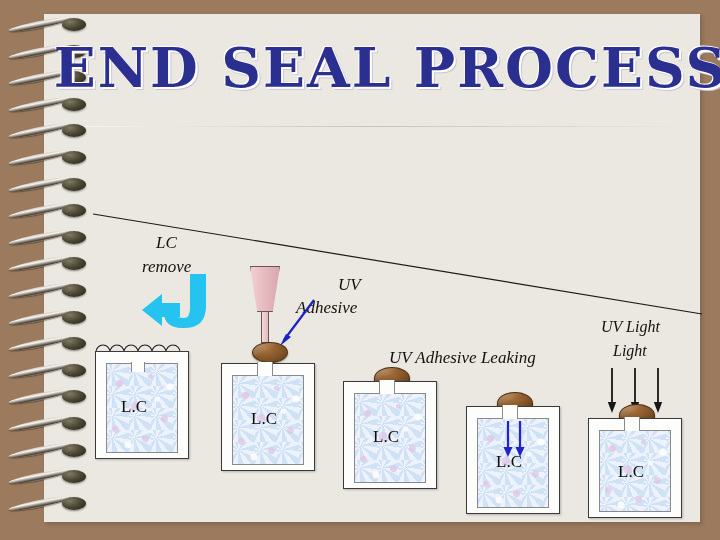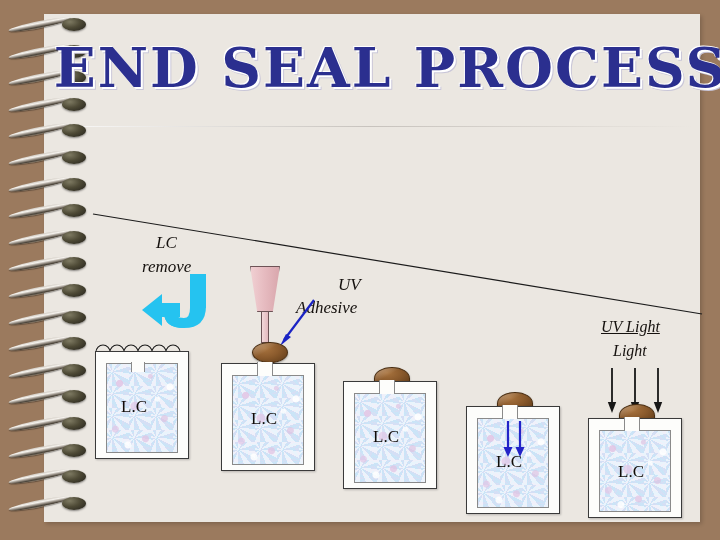--- a/index.html
+++ b/index.html
@@ -66,21 +66,21 @@
     font-style:italic;
     color:#15110e;
     white-space:nowrap;
     line-height:1.15;
   }
   .lbl-lc      {left:156px;top:233px;font-size:17px;}
   .lbl-lc2     {left:142px;top:257px;font-size:17px;}
   .lbl-uv      {left:318px;top:275px;font-size:17px;margin-left:20px;}
   .lbl-uv2     {left:296px;top:298px;font-size:17px;}
   .lbl-leak    {left:389px;top:348px;font-size:17px;}
-  .lbl-curing  {left:601px;top:318px;font-size:16px;text-decoration:underline;}
+  .lbl-curing  {left:601px;top:318px;font-size:16px;}
   .lbl-curing2 {left:613px;top:342px;font-size:16px;}
 
   
   .cell{position:absolute;}
   .cell .frame{
     position:absolute;left:0;top:0;width:100%;height:100%;
     background:#fdfdfb;
     border:1px solid #3a3a3a;
     box-sizing:border-box;
     box-shadow:1px 1px 2px rgba(0,0,0,.22);
@@ -247,20 +247,21 @@
   <div class="title">END SEAL PROCESS</div>
 
   <svg class="diag">
     <line x1="93" y1="214" x2="702" y2="314" stroke="#1b1b1b" stroke-width="1.2"></line>
   </svg>
 
   <div class="lbl lbl-lc">LC</div>
   <div class="lbl lbl-lc2">remove</div>
   <div class="lbl lbl-uv">UV</div>
   <div class="lbl lbl-uv2">Adhesive</div>
+  <div class="lbl lbl-leak">UV Adhesive Leaking</div>
   <div class="lbl lbl-curing">UV Light</div>
   <div class="lbl lbl-curing2">Light</div>
 
   <svg class="jarrow" style="left:140px;top:272px;width:72px;height:62px;" viewBox="0 0 72 62">
     <path d="M50 2 L66 2 L66 34 Q66 56 44 56 Q24 56 24 40 L24 34 L34 34 L34 40 Q34 46 44 46 Q50 46 50 36 Z" fill="#25c3f0"></path>
     <path d="M34 34 L34 40 Q34 46 44 46 L44 56 Q24 56 24 40 L24 34 Z" fill="#25c3f0"></path>
     <path d="M2 38 L22 22 L22 31 L40 31 L40 45 L22 45 L22 54 Z" fill="#25c3f0"></path>
     <rect x="50" y="2" width="16" height="34" fill="#25c3f0"></rect>
   </svg>
 

